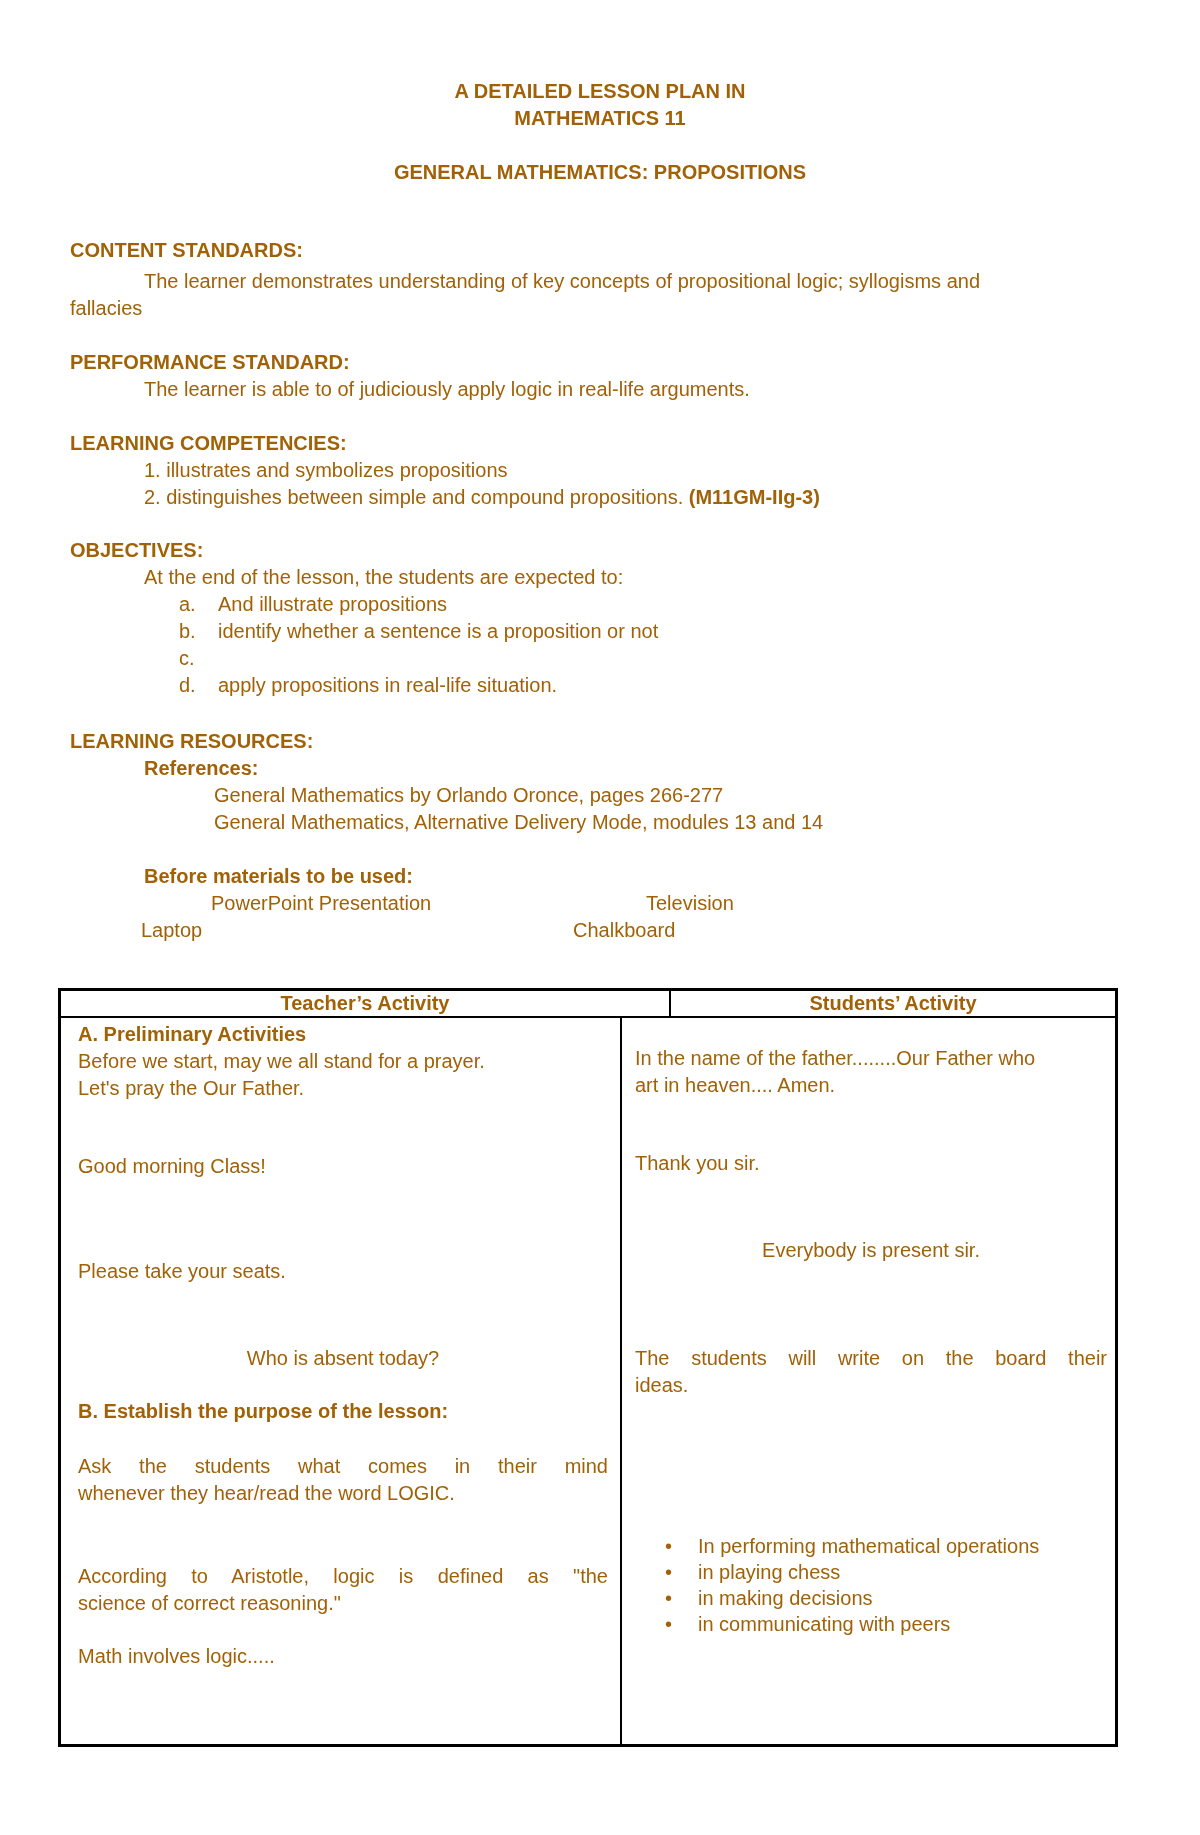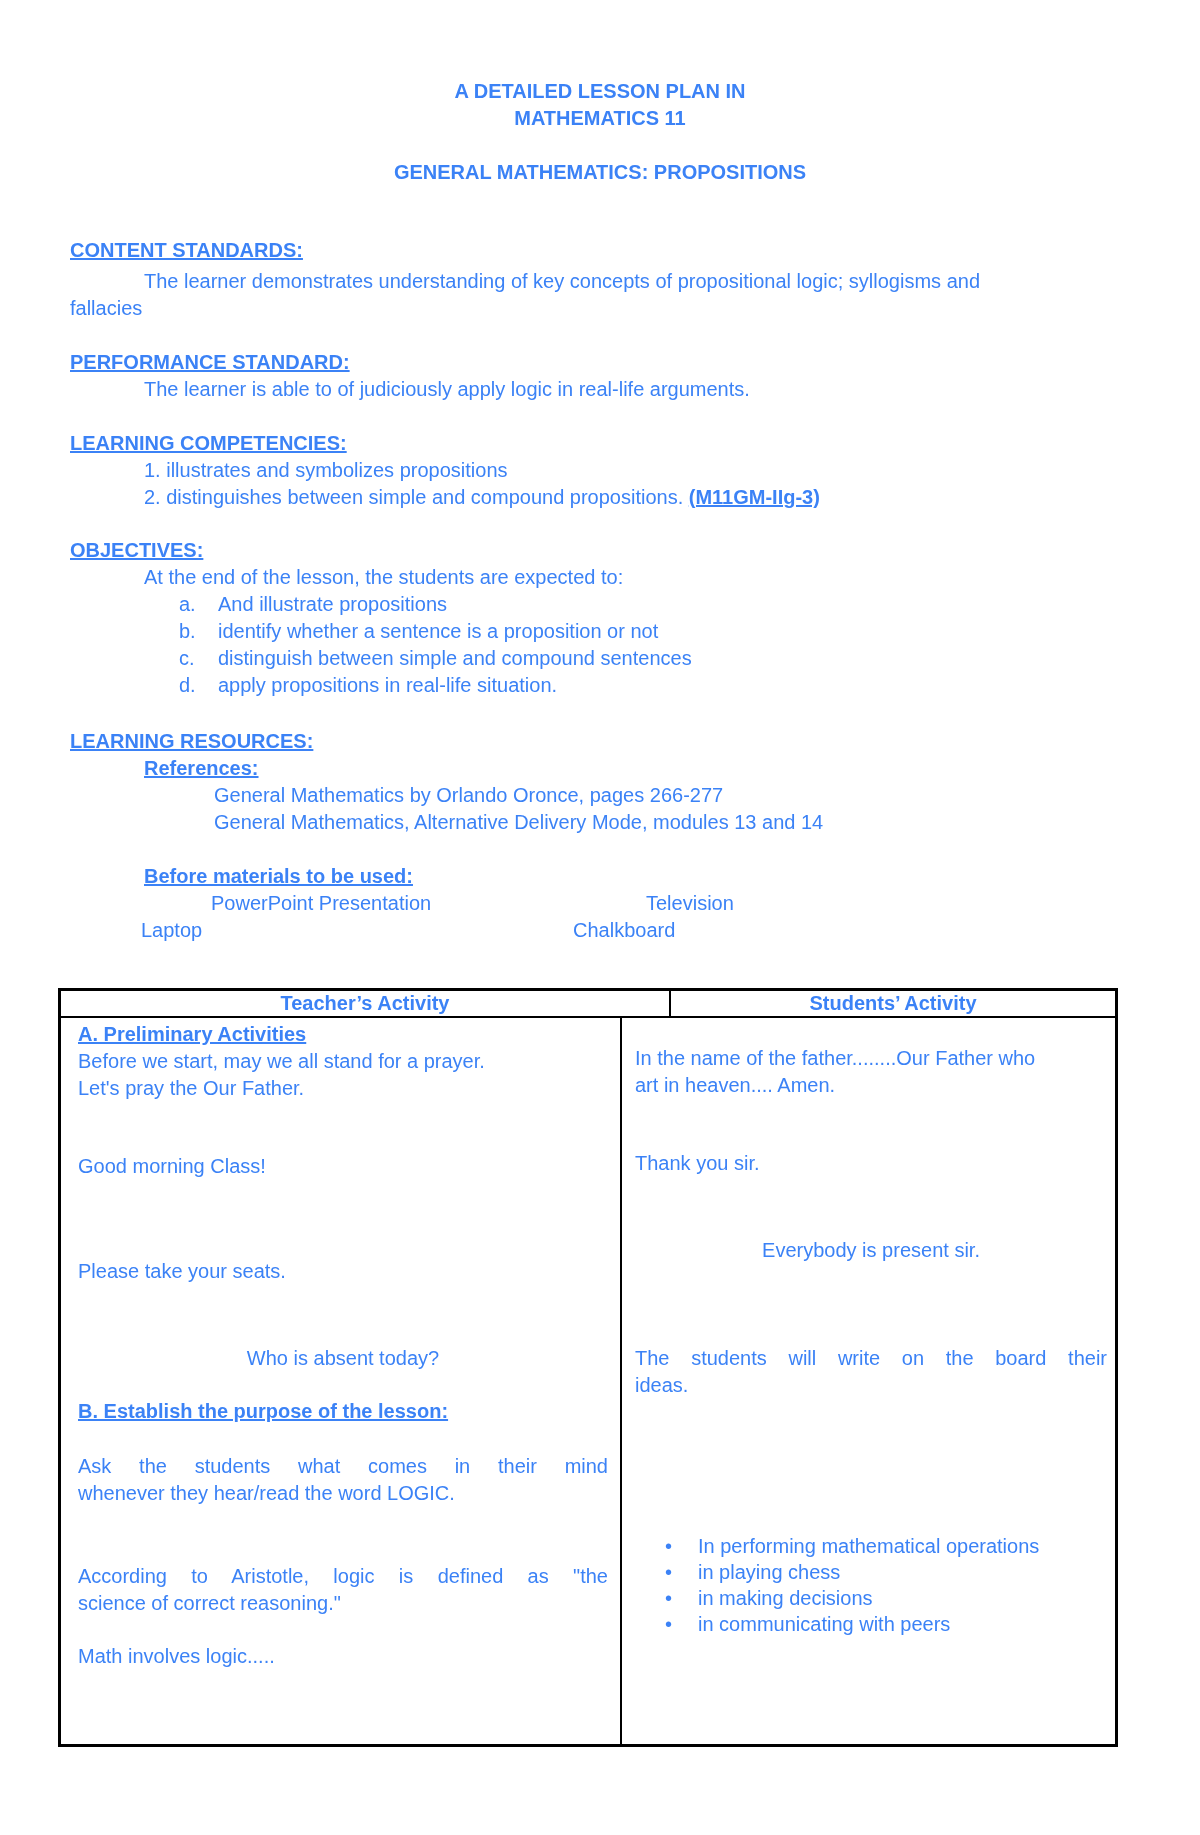--- a/index.html
+++ b/index.html
@@ -1,21 +1,21 @@
 <!DOCTYPE html>
 <html><head>
 <meta charset="utf-8">
 <style>
   html,body { margin:0; padding:0; background:#ffffff; }
   .page {
     position:relative; width:1200px; height:1835px; background:#ffffff;
     font-family:"Liberation Sans", sans-serif; font-size:20px; line-height:27px;
-    color:#3b82f6; overflow:hidden;
+    color:#a16207; overflow:hidden;
   }
-  .b { font-weight:bold;text-decoration:underline; }
+  .b { font-weight:bold; }
   p { margin:0; }
   .line { display:block; }
   .jline { display:block; text-align:justify; text-align-last:justify; }
 
   .doc-title   { position:absolute; top:78px;  left:0; width:1200px; text-align:center; font-weight:bold; }
   .doc-subtitle{ position:absolute; top:159px; left:0; width:1200px; text-align:center; font-weight:bold; }
 
   .sec { position:absolute; left:70px; width:1075px; }
   .sec-content      { top:237px; }
   .sec-performance  { top:349px; }
@@ -94,21 +94,20 @@
     <div class="obj-item">
       <span class="obj-marker">a.</span>
       <span>And illustrate propositions</span>
     </div>
     <div class="obj-item">
       <span class="obj-marker">b.</span>
       <span>identify whether a sentence is a proposition or not</span>
     </div>
     <div class="obj-item">
       <span class="obj-marker">c.</span>
-      <span>distinguish between simple and compound sentences</span>
     </div>
     <div class="obj-item">
       <span class="obj-marker">d.</span>
       <span>apply propositions in real-life situation.</span>
     </div>
   </div>
 
   <div class="sec sec-resources">
     <p class="b">LEARNING RESOURCES:</p>
     <p class="b ml74">References:</p>

